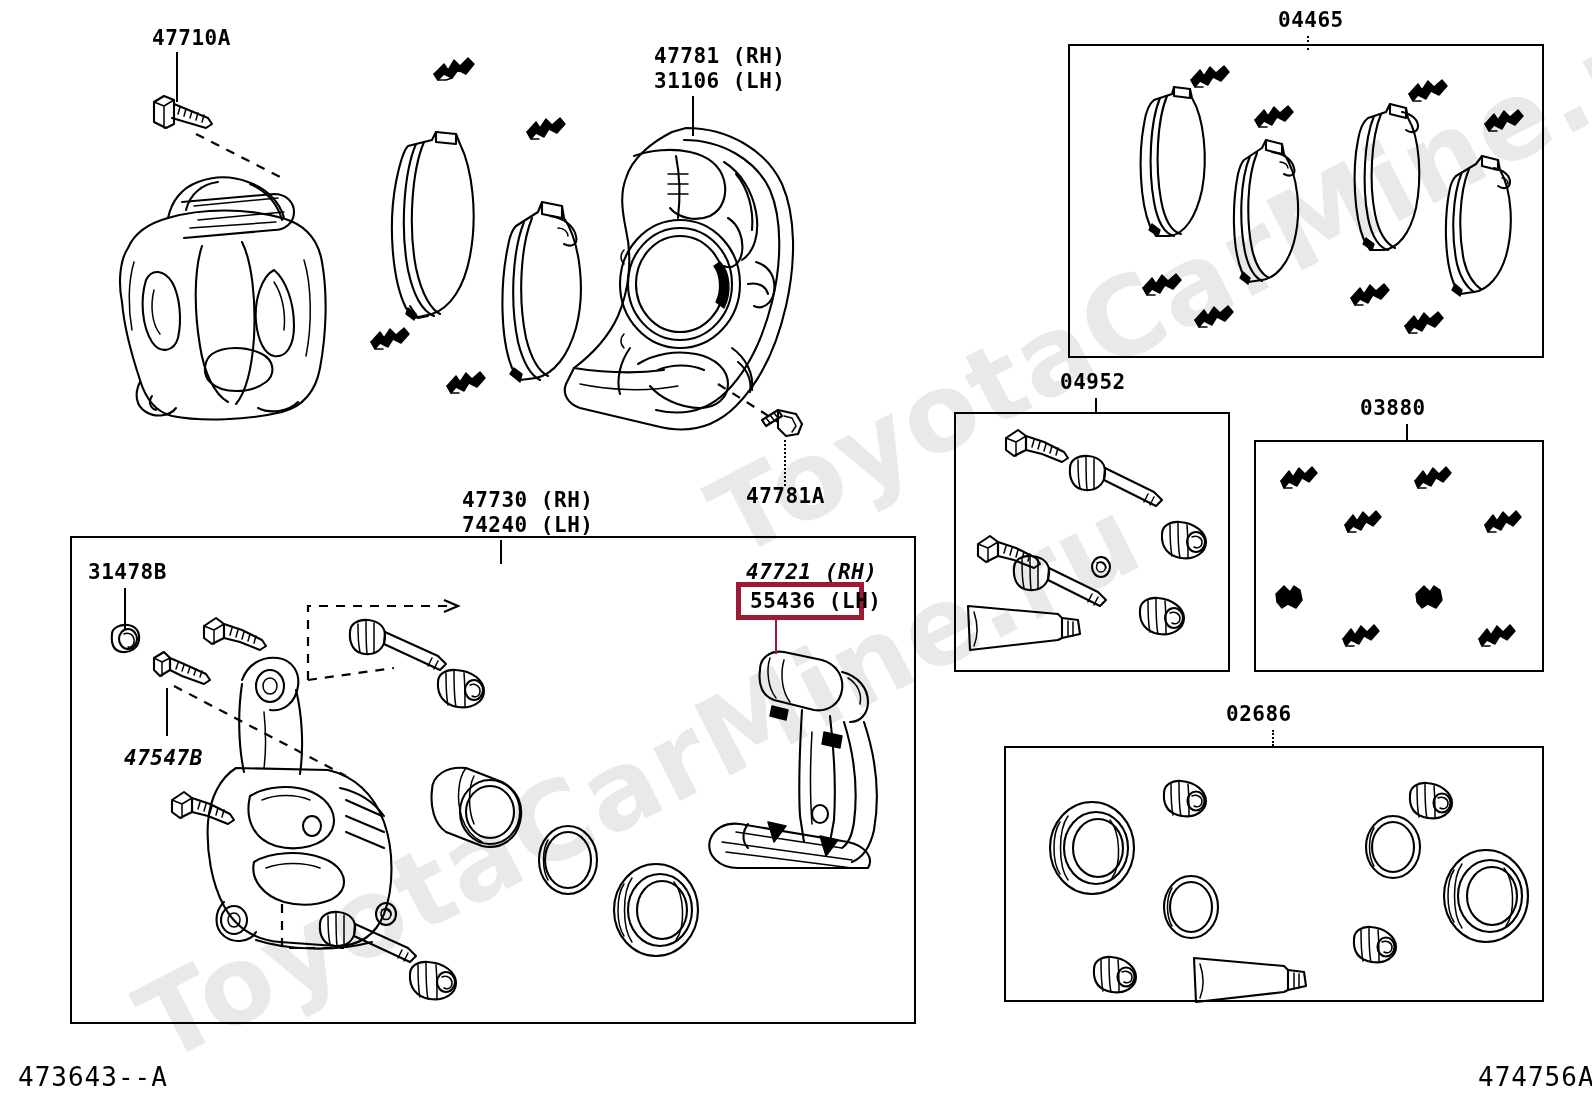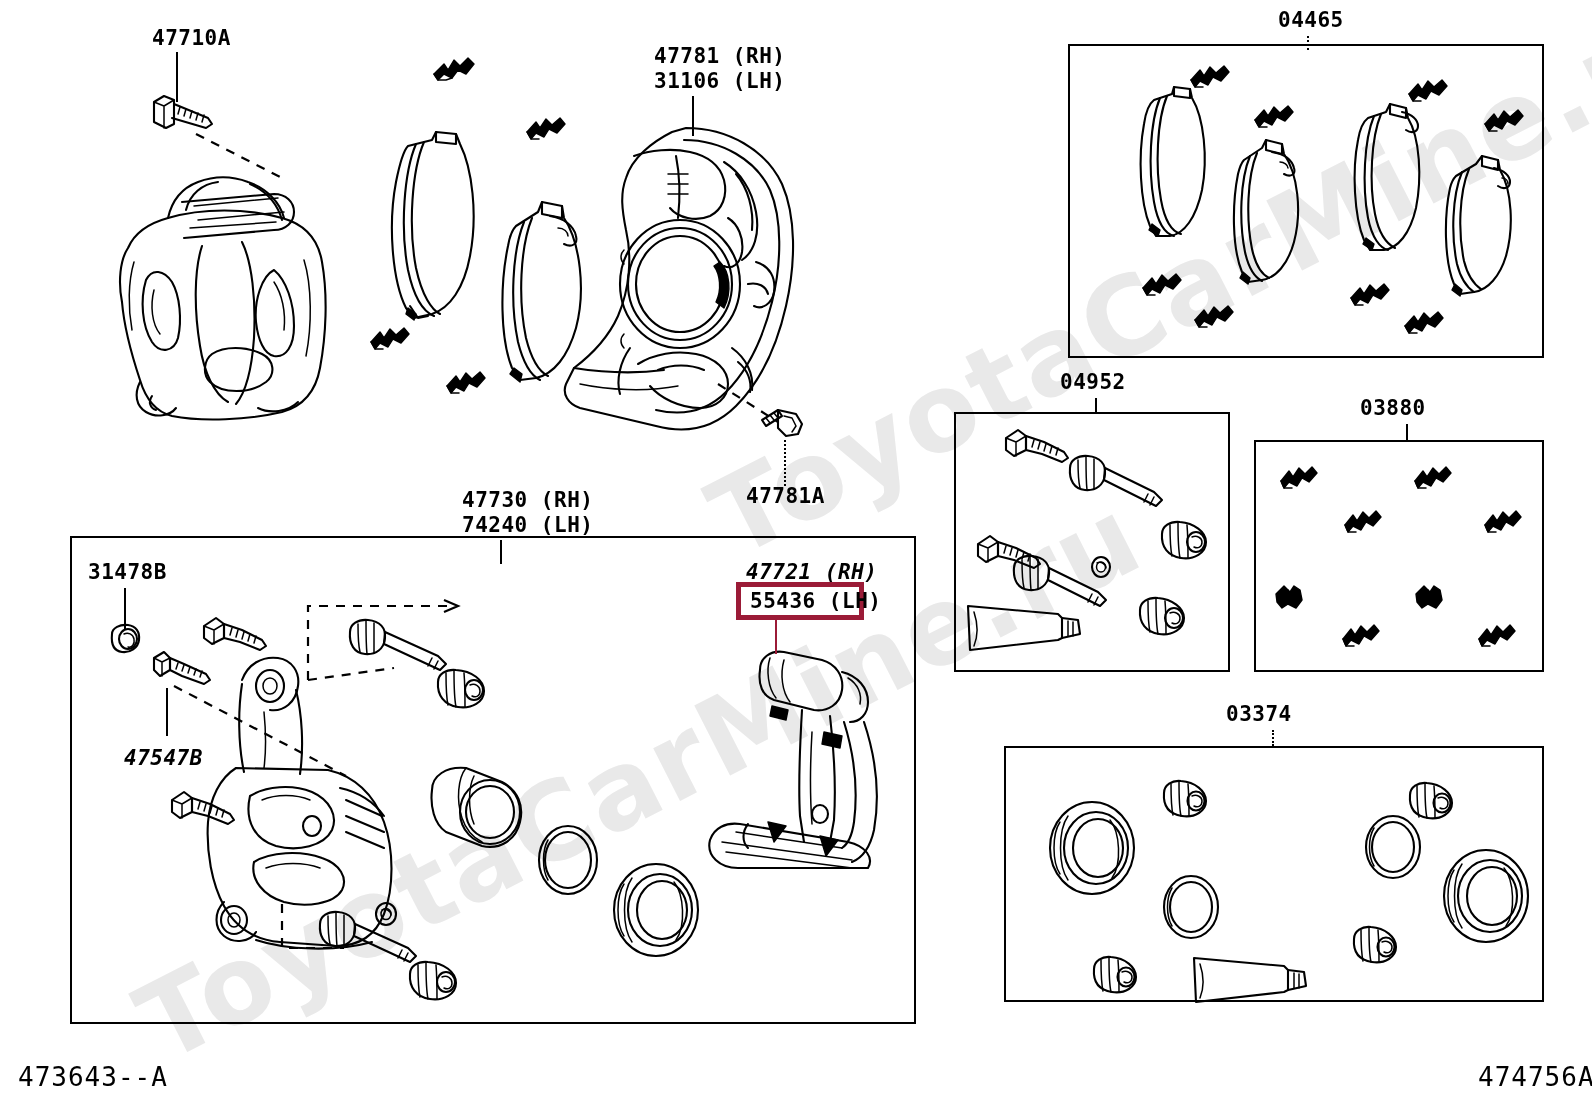--- a/index.html
+++ b/index.html
@@ -668,21 +668,21 @@
         <path class="st-t" d="M3 19 L6 26 L14 26"></path>
       </svg>
   </div>
   <div class="art" style="left:1476px;top:620px;">
     <svg width="42" height="36" viewBox="0 0 42 36">
         <path class="fill-k" d="M3 19 L11 9 L15 15 L21 6 L27 12 L34 5 L39 11 L31 20 L24 16 L19 24 L11 20 L6 26 Z"></path>
         <path class="st-t" d="M3 19 L6 26 L14 26"></path>
       </svg>
   </div>
 
-  <div class="lbl" style="left:1226px;top:702px;">03374</div>
+  <div class="lbl" style="left:1226px;top:702px;">02686</div>
   <div class="lead-dot-v" style="left:1272px;top:730px;height:16px;"></div>
 
   <div class="gbox" style="left:1004px;top:746px;width:536px;height:252px;"></div>
 
   <div class="art" style="left:1044px;top:798px;">
     <svg width="96" height="100" viewBox="0 0 96 100">
       <ellipse class="st" cx="48" cy="50" rx="42" ry="46"></ellipse>
       <ellipse class="st" cx="52" cy="50" rx="32" ry="36"></ellipse>
       <ellipse class="st" cx="54" cy="50" rx="25" ry="29"></ellipse>
       <path class="st-t" d="M16 24 C8 36 8 64 16 76"></path>

